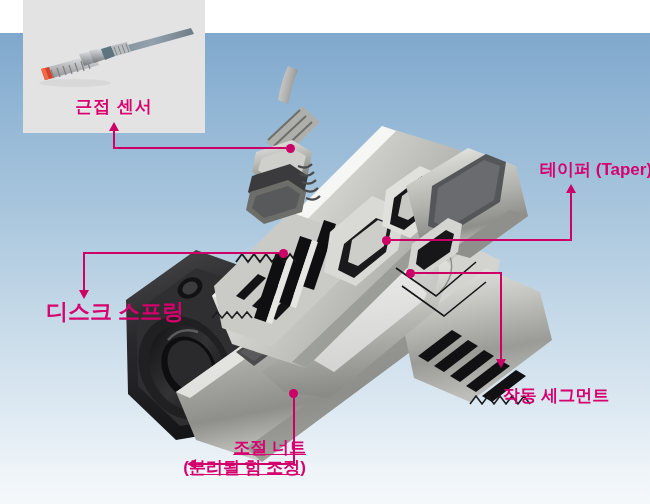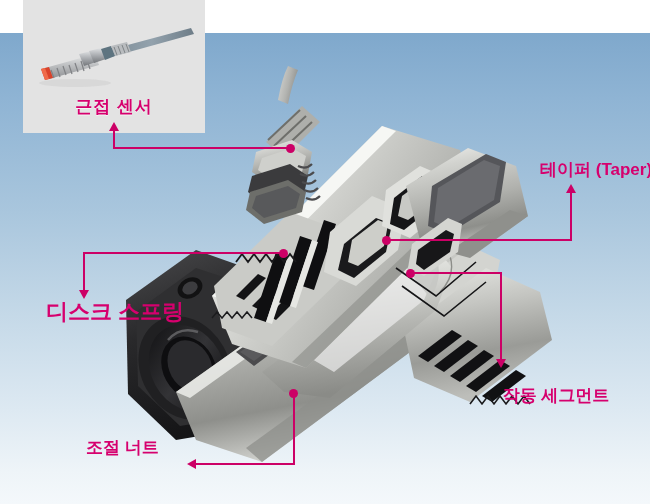--- a/index.html
+++ b/index.html
@@ -28,21 +28,21 @@
     color:#d6006e;font-weight:bold;font-size:17px;letter-spacing:1px;
     text-shadow:0 1px 0 rgba(255,255,255,.6);
   }
 
   
   .lbl{position:absolute;color:#d6006e;font-weight:bold;white-space:nowrap;line-height:1.16;padding-left:28px;}
 
   #lbl-taper{left:512px;top:160px;font-size:17px;}
   #lbl-disc{left:18px;top:299px;font-size:22px;}
   #lbl-act{left:413px;top:372px;width:230px;text-align:center;font-size:17px;margin-top:14px;}
-  #lbl-nut{left:58px;top:438px;width:230px;text-align:left;font-size:17px;}
+  #lbl-nut{left:48px;top:438px;width:230px;text-align:right;font-size:17px;text-decoration:underline;}
 
   
   .ln{position:absolute;background:#cc0066;}
   .ln.h{height:2px;}
   .ln.v{width:2px;}
   .dot{position:absolute;width:9px;height:9px;border-radius:50%;background:#cc0066;}
   .arw{position:absolute;width:0;height:0;}
   .arw.up{border-left:5px solid transparent;border-right:5px solid transparent;border-bottom:9px solid #cc0066;}
   .arw.down{border-left:5px solid transparent;border-right:5px solid transparent;border-top:9px solid #cc0066;}
   .arw.left{border-top:5px solid transparent;border-bottom:5px solid transparent;border-right:9px solid #cc0066;}
@@ -349,15 +349,16 @@
 
   <div class="lbl" id="lbl-taper">테이퍼 (Taper)</div>
   <div class="lbl" id="lbl-disc">디스크 스프링</div>
 
   <div class="lbl" id="lbl-act">
     <div>작동 세그먼트</div>
   </div>
 
   <div class="lbl" id="lbl-nut">
     <div>조절 너트</div>
+    <div>(분리될 힘 조정)</div>
   </div>
 
 </div>
 
 </body></html>

